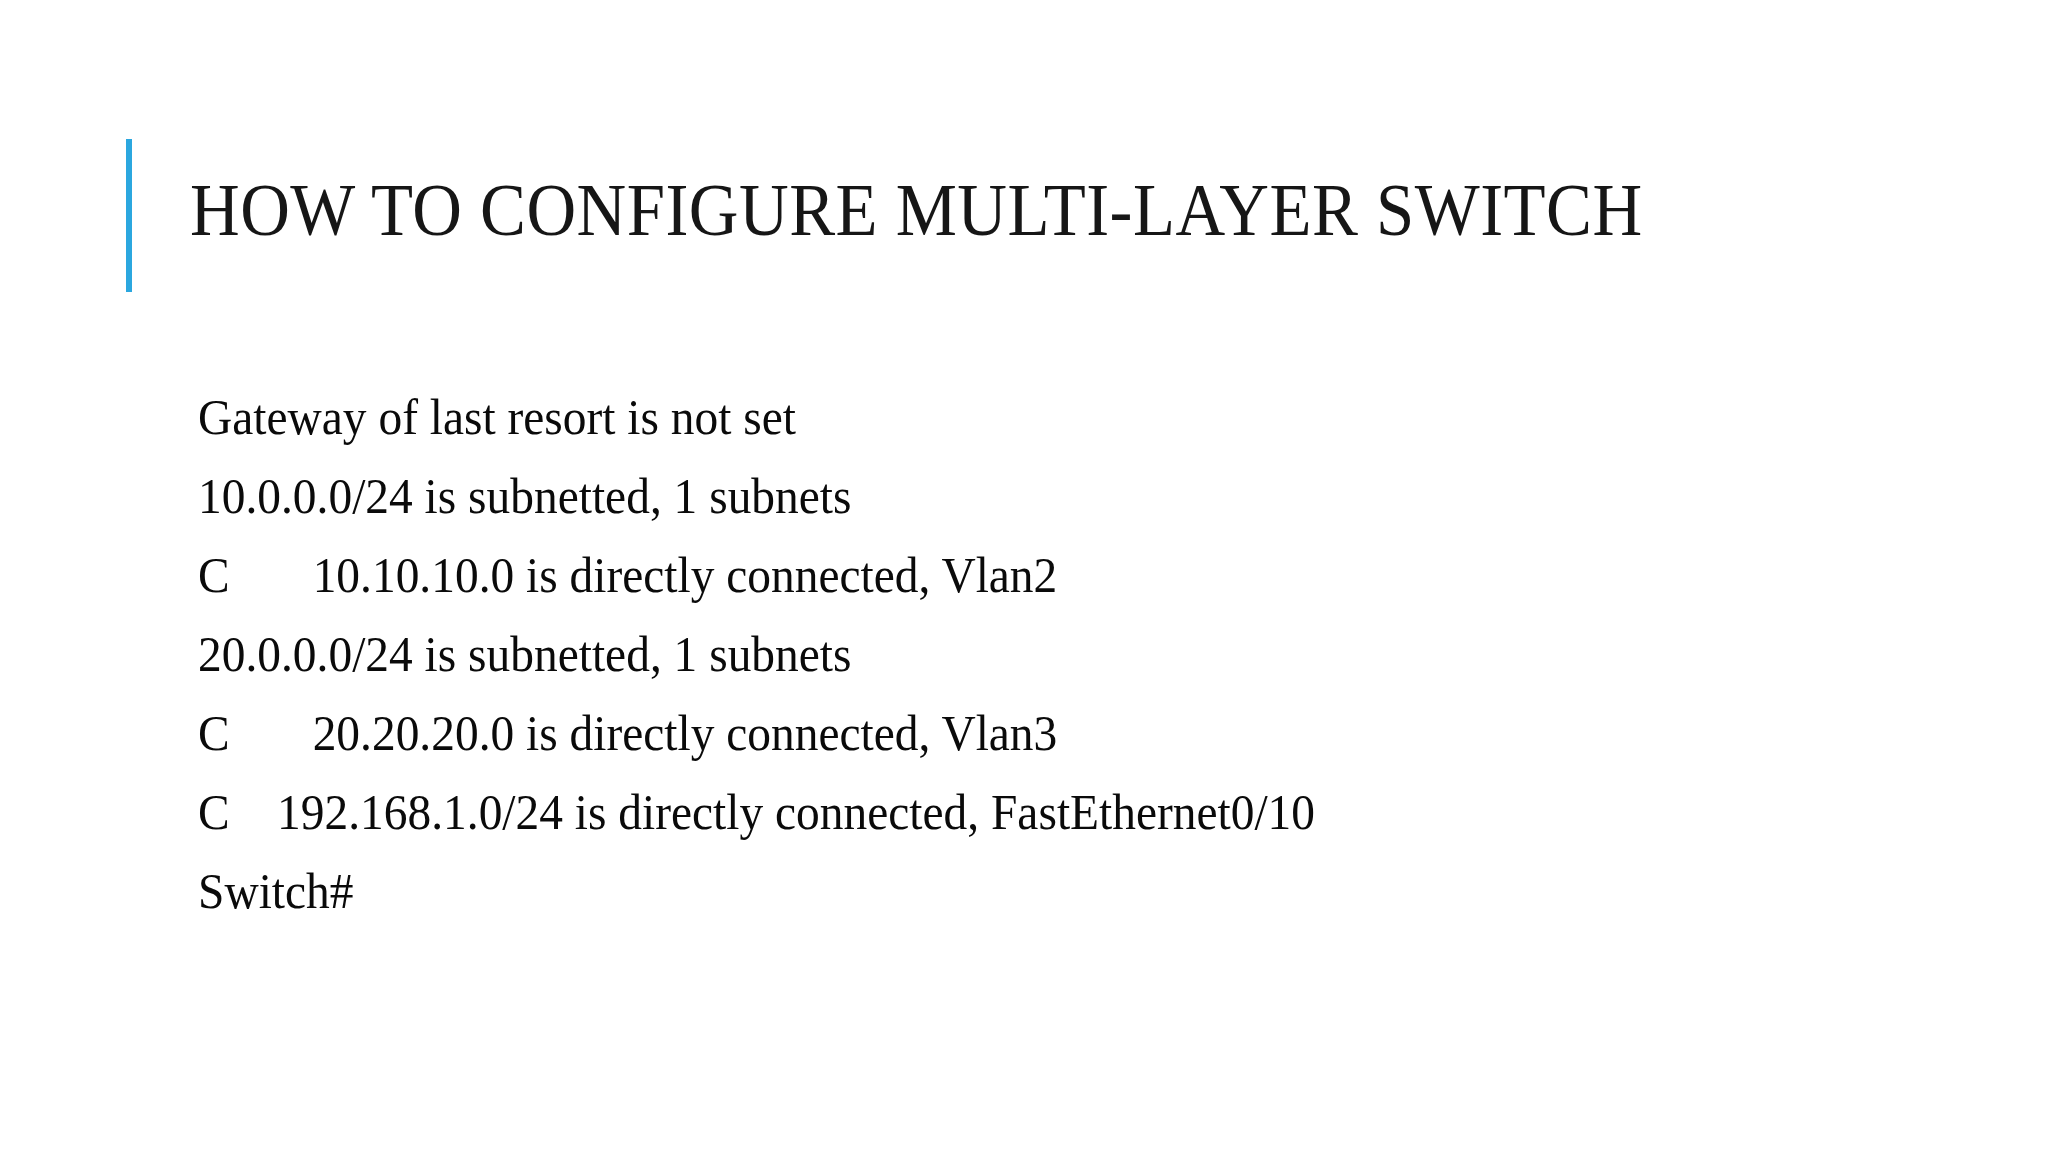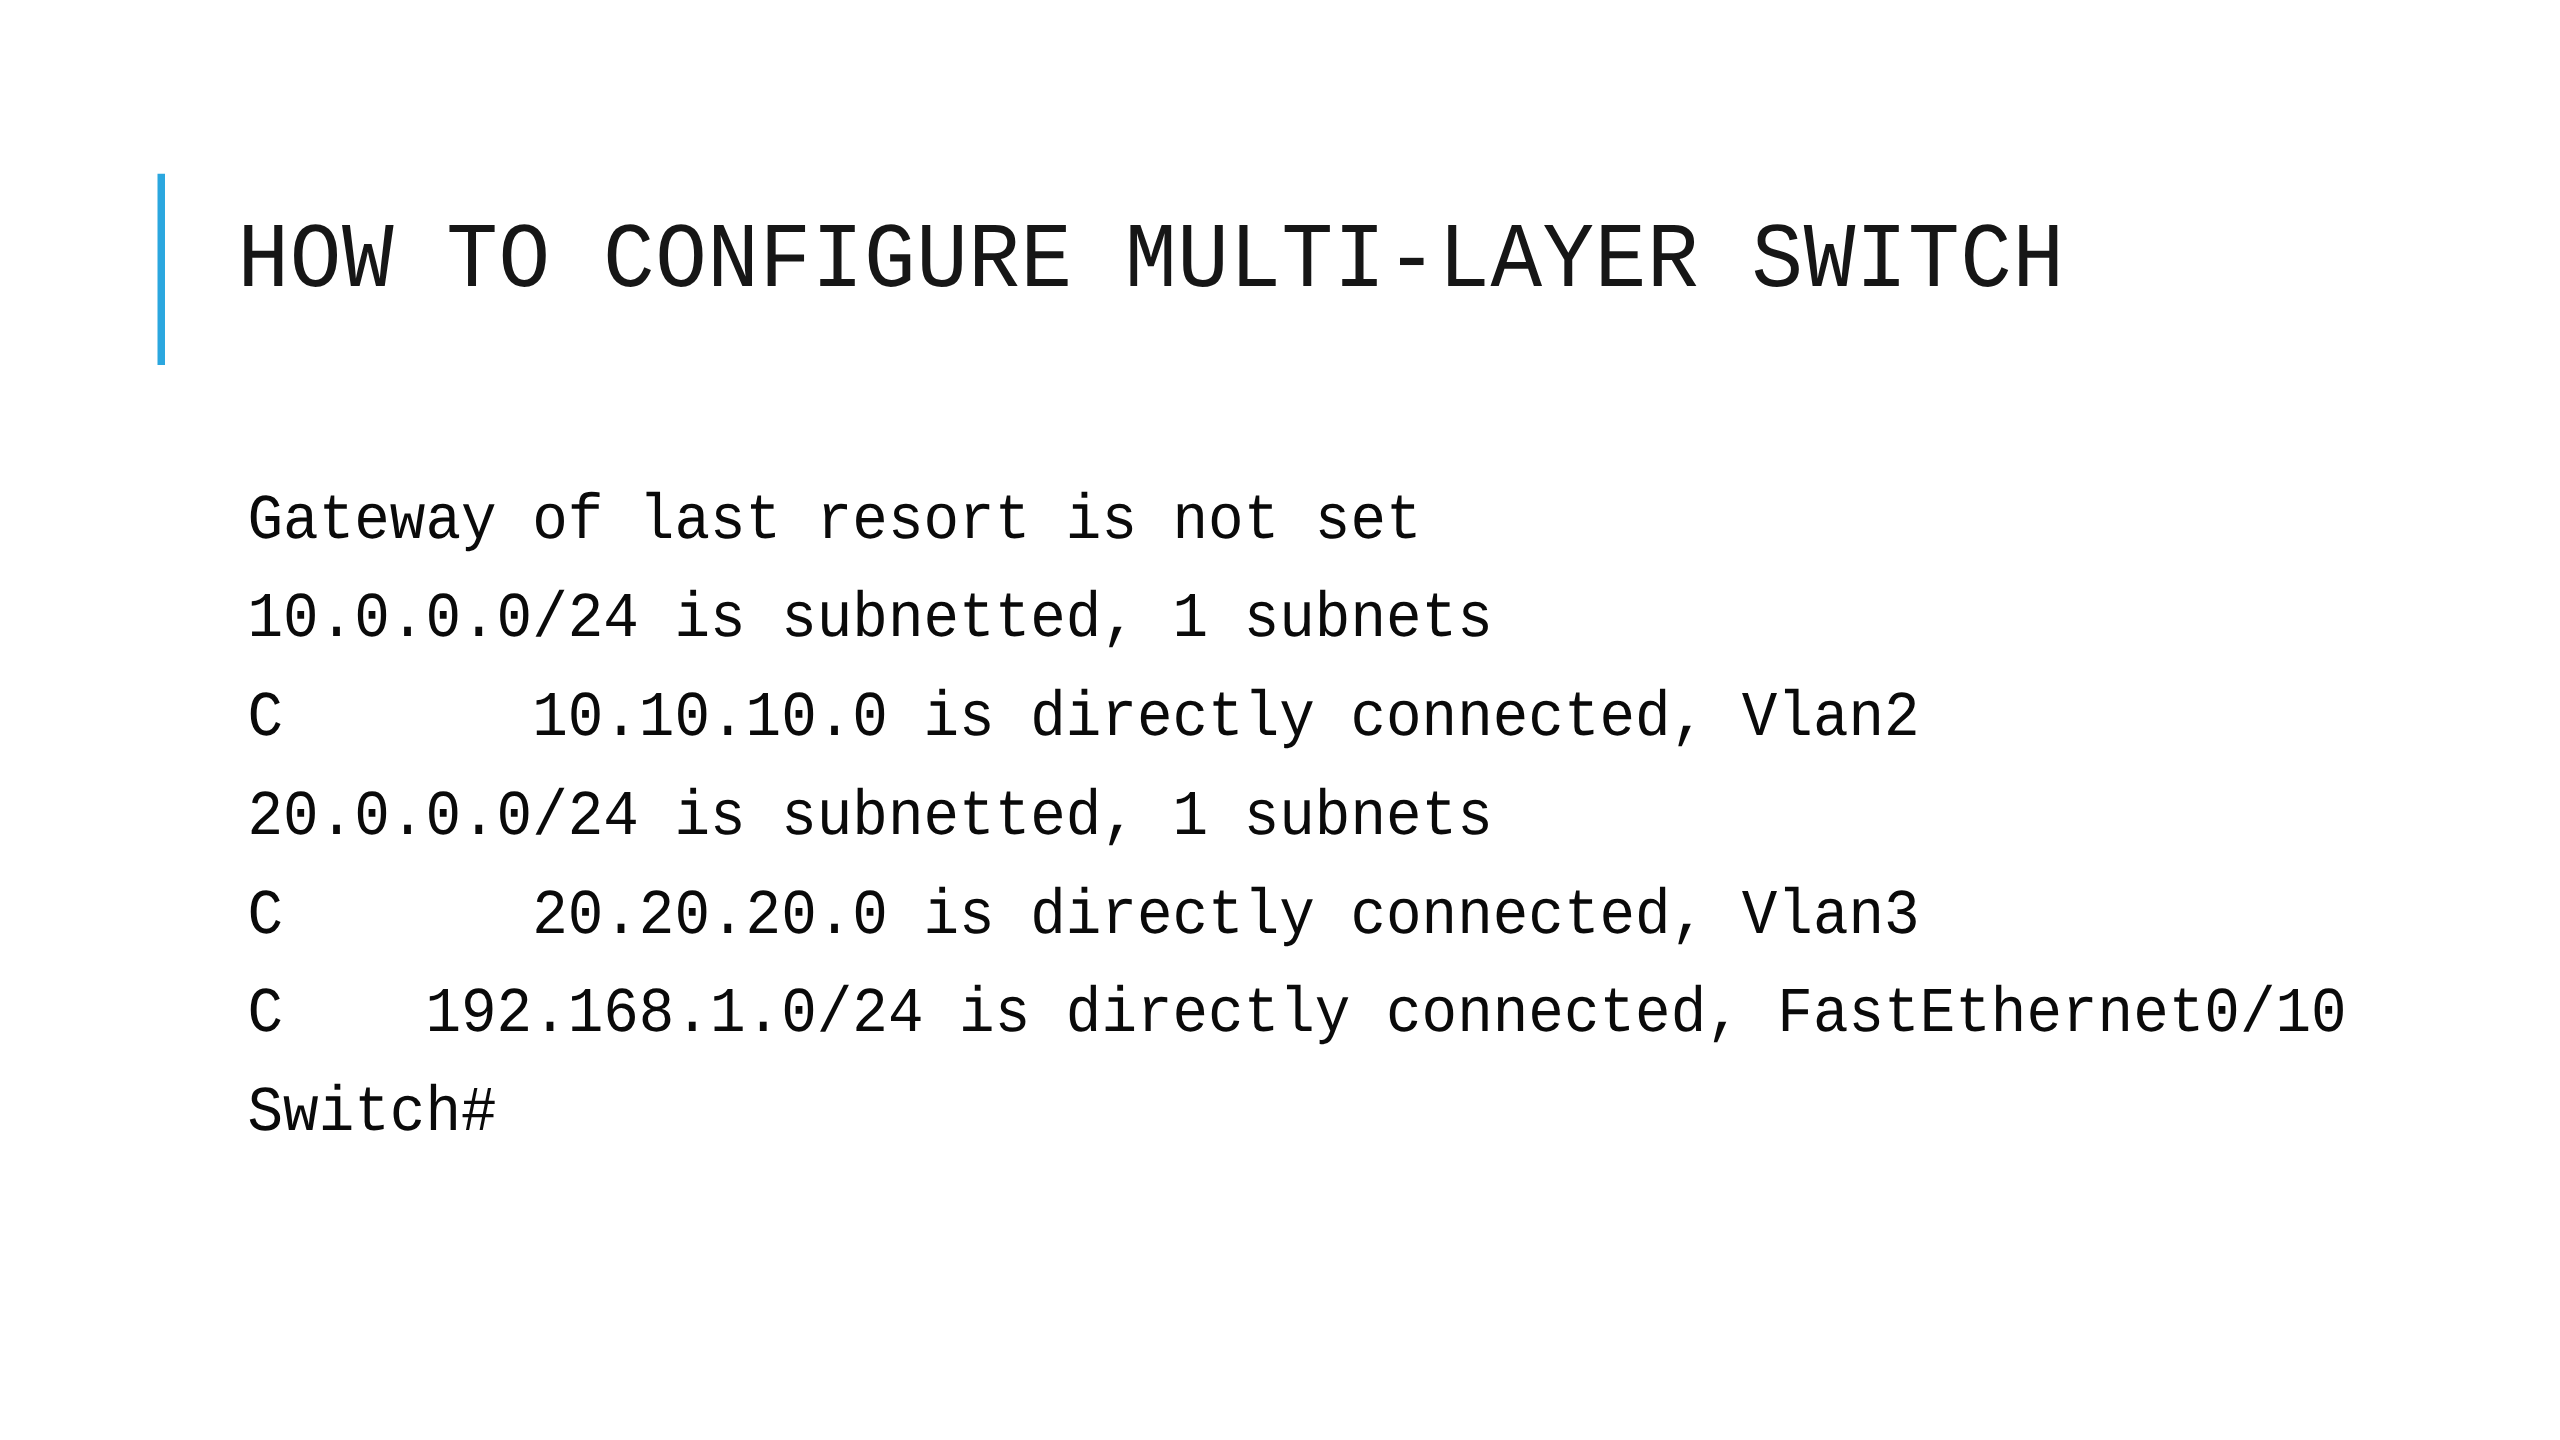--- a/index.html
+++ b/index.html
@@ -6,21 +6,21 @@
     margin: 0;
     padding: 0;
     background: #ffffff;
   }
   .slide {
     position: relative;
     width: 2048px;
     height: 1152px;
     background: #ffffff;
     overflow: hidden;
-    font-family: Liberation Mono, monospace;
+    font-family: Liberation Serif, serif;
   }
   .accent-bar {
     position: absolute;
     left: 126px;
     top: 139px;
     width: 6px;
     height: 153px;
     background: #2BA7DF;
   }
   .slide-title {

